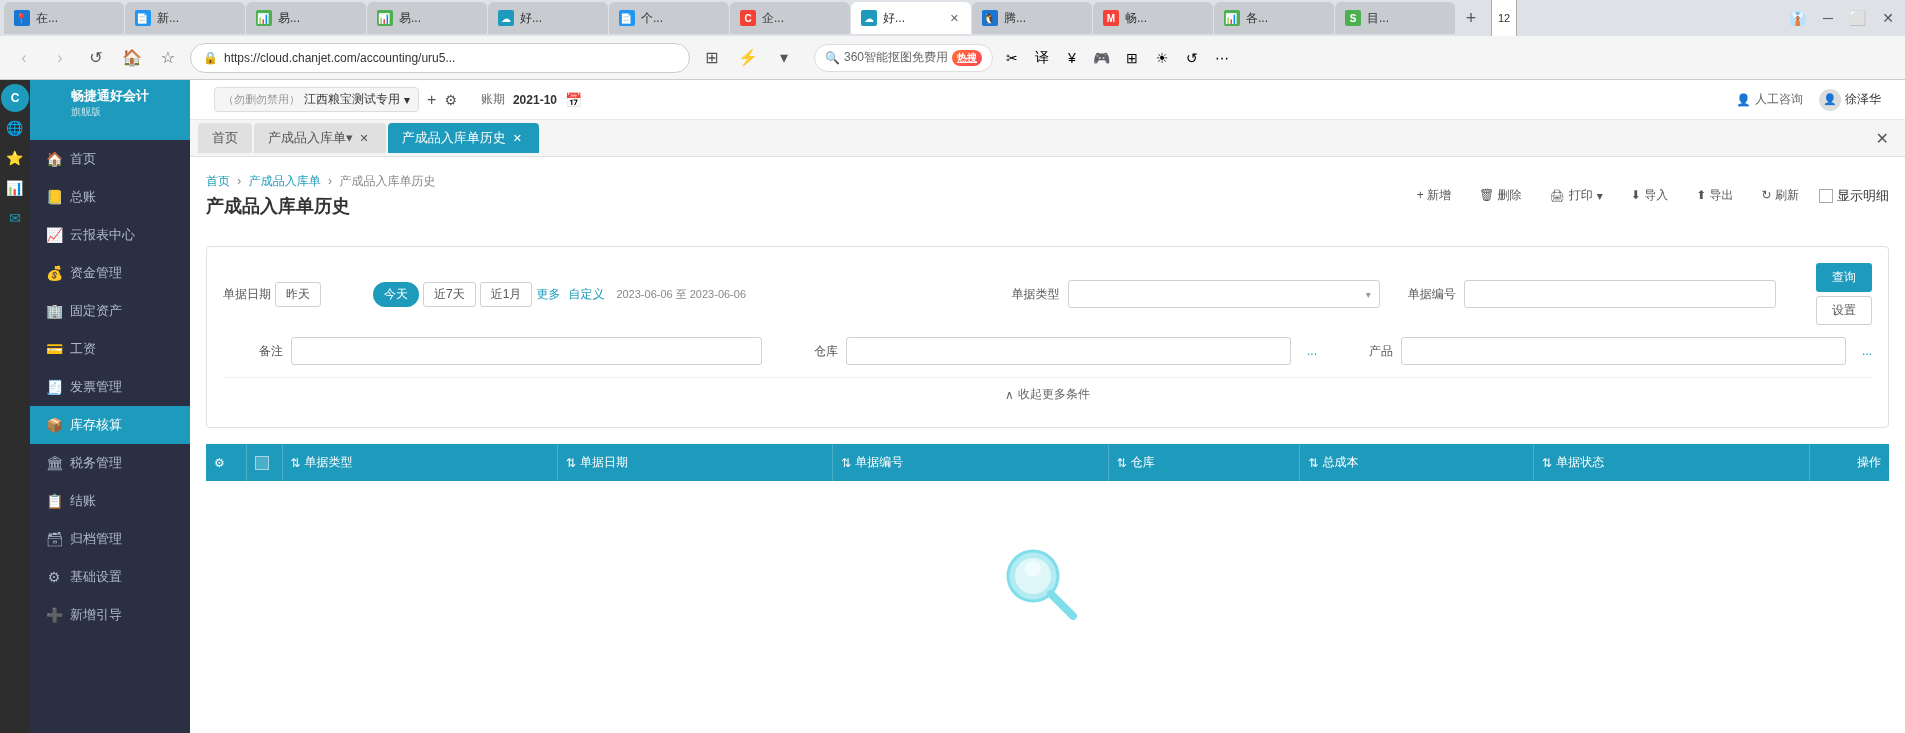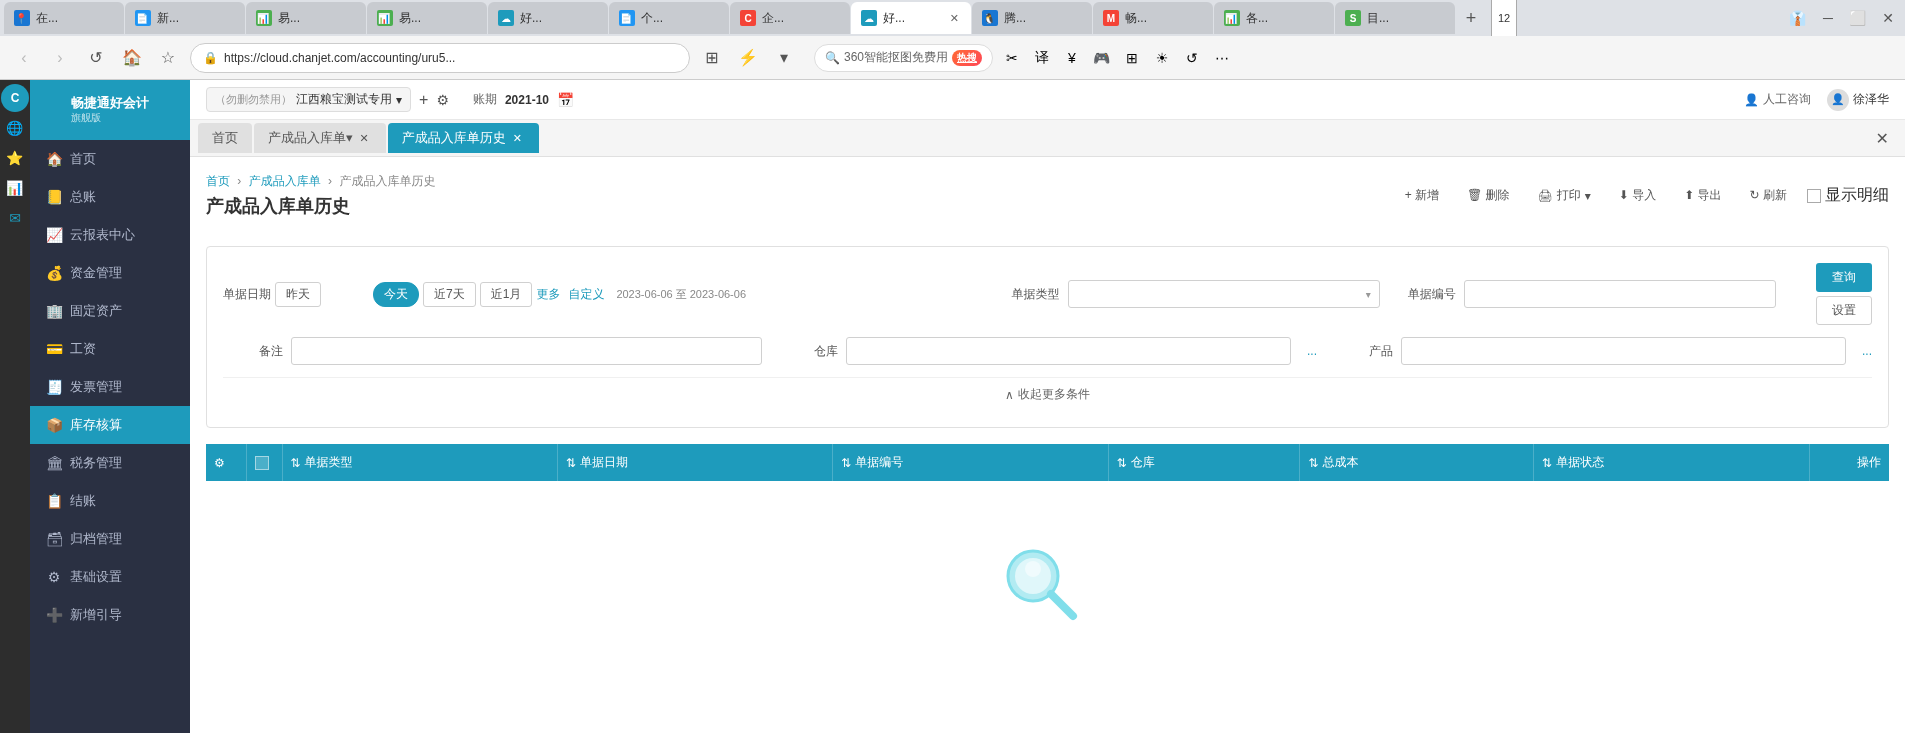--- a/index.html
+++ b/index.html
@@ -37,33 +37,33 @@
 
     
     .app-sidebar { width: 30px; background: #2d2d2d; display: flex; flex-direction: column; align-items: center; padding: 4px 0; gap: 2px; }
     .app-icon { width: 28px; height: 28px; display: flex; align-items: center; justify-content: center; cursor: pointer; border-radius: 4px; font-size: 14px; }
 
     
     .main-area { display: flex; flex: 1; }
 
     
     .nav-sidebar { width: 160px; background: #2a3042; color: #fff; display: flex; flex-direction: column; }
-    .nav-logo { height: 60px; background: #1e9bbc; display: flex; align-items: center; justify-content: center; padding: 8px; }
+    .nav-logo { height: 60px; background: #1e9bbc; display: flex; justify-content: center; padding: 8px; }
     .nav-logo-text { color: white; font-size: 13px; font-weight: bold; text-align: center; line-height: 1.3; }
     .nav-logo-sub { font-size: 10px; color: rgba(255,255,255,0.7); }
     .nav-item { display: flex; align-items: center; padding: 10px 16px; cursor: pointer; color: #b0b8cc; font-size: 13px; gap: 8px; }
     .nav-item.active { background: #1e9bbc; color: #fff; }
     .nav-icon { font-size: 14px; width: 16px; text-align: center; }
 
     
     .content-area { flex: 1; background: #f5f6fa; display: flex; flex-direction: column; overflow: hidden; }
 
     
     .content-header { background: #fff; border-bottom: 1px solid #e0e0e0; }
-    .top-bar { display: flex; align-items: center; height: 40px; padding: 0 16px; gap: 8px; border-bottom: 1px solid #e8e8e8; justify-content: space-between; }
+    .top-bar { display: flex; align-items: center; height: 40px; padding: 0 24px; gap: 8px; border-bottom: 1px solid #e8e8e8; justify-content: space-between; }
     .top-bar-left { display: flex; align-items: center; gap: 8px; }
     .company-selector { display: flex; align-items: center; gap: 4px; font-size: 12px; color: #333; background: #f5f5f5; border: 1px solid #ddd; border-radius: 4px; padding: 3px 8px; cursor: pointer; }
     .period-label { font-size: 12px; color: #666; margin-left: 16px; }
     .period-value { font-size: 12px; color: #333; font-weight: bold; }
     .top-bar-right { display: flex; align-items: center; gap: 16px; }
     .user-service { display: flex; align-items: center; gap: 4px; font-size: 12px; color: #666; cursor: pointer; }
     .user-name { font-size: 12px; color: #333; }
 
     .page-tabs { display: flex; align-items: center; height: 36px; background: #f5f5f5; padding: 0 8px; gap: 2px; }
     .page-tab { display: flex; align-items: center; height: 30px; padding: 0 14px; border-radius: 4px 4px 0 0; font-size: 13px; cursor: pointer; gap: 4px; color: #555; background: #e0e0e0; }
@@ -71,21 +71,21 @@
     .page-tab-close { font-size: 11px; cursor: pointer; padding: 1px 3px; border-radius: 2px; }
 
     
     .page-content { flex: 1; padding: 16px; overflow-y: auto; background: #fff; margin: 0; }
 
     .page-title { font-size: 18px; color: #333; font-weight: bold; margin-bottom: 16px; }
 
     
     .toolbar { display: flex; align-items: center; gap: 12px; margin-bottom: 16px; justify-content: flex-end; }
     .toolbar-btn { display: flex; align-items: center; gap: 4px; font-size: 12px; color: #555; cursor: pointer; padding: 4px 8px; border-radius: 3px; }
-    .show-label { font-size: 16px; color: #333; text-align: center; }
+    .show-label { font-size: 13px; color: #333; text-align: center; }
     .show-checkbox { width: 14px; height: 14px; border: 1px solid #aaa; display: inline-block; }
 
     
     .search-panel { border: 1px solid #e0e0e0; border-radius: 4px; padding: 16px; margin-bottom: 16px; background: #fff; }
     .search-row { display: flex; align-items: center; gap: 16px; margin-bottom: 12px; }
     .search-field { display: flex; align-items: center; gap: 8px; flex: 1; }
     .search-label { font-size: 12px; color: #555; white-space: nowrap; min-width: 60px; text-align: right; }
     .search-input { flex: 1; height: 28px; border: 1px solid #d0d0d0; border-radius: 3px; padding: 0 8px; font-size: 12px; background: #fff; }
     .date-filter { display: flex; align-items: center; gap: 4px; flex: 2; }
     .date-label { font-size: 12px; color: #555; white-space: nowrap; }

